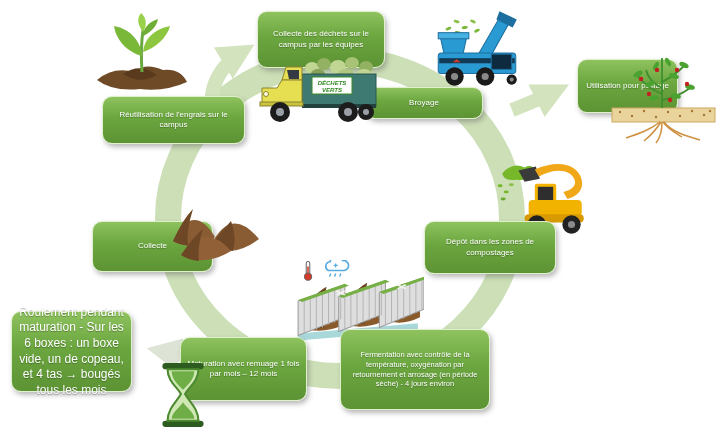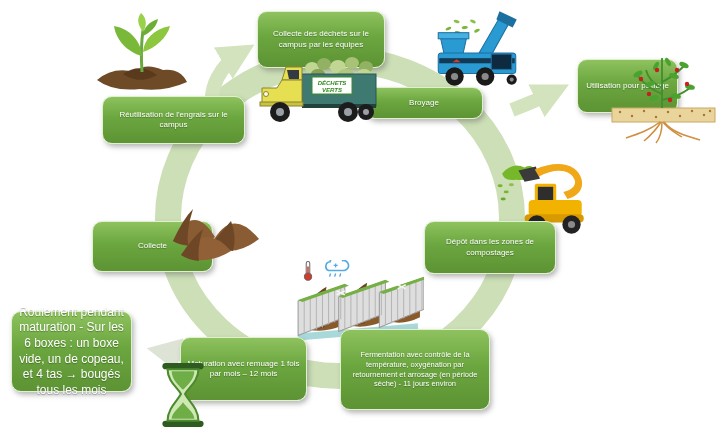--- a/index.html
+++ b/index.html
@@ -150,21 +150,21 @@
   <div class="box z-box b-broyage">
       <span>Broyage</span>
     </div>
   <div class="box z-box b-paillage">
       <span>Utilisation pour paillage</span>
     </div>
   <div class="box z-box b-depot">
       <span>Dépôt dans les zones de compostages</span>
     </div>
   <div class="box z-box b-fermentation">
-      <span>Fermentation avec contrôle de la température, oxygénation par retournement et arrosage (en période sèche) - 11 jours environ</span>
+      <span>Fermentation avec contrôle de la température, oxygénation par retournement et arrosage (en période sèche) - 4 jours environ</span>
     </div>
   <div class="box z-box b-maturation">
       <span>Maturation avec remuage 1 fois par mois – 12 mois</span>
     </div>
   <div class="box z-box b-roulement">
       <span>Roulement pendant maturation - Sur les 6 boxes : un boxe vide, un de copeau, et 4 tas → bougés tous les mois</span>
     </div>
   <div class="box z-box b-stockage">
       <span>Collecte</span>
     </div>

